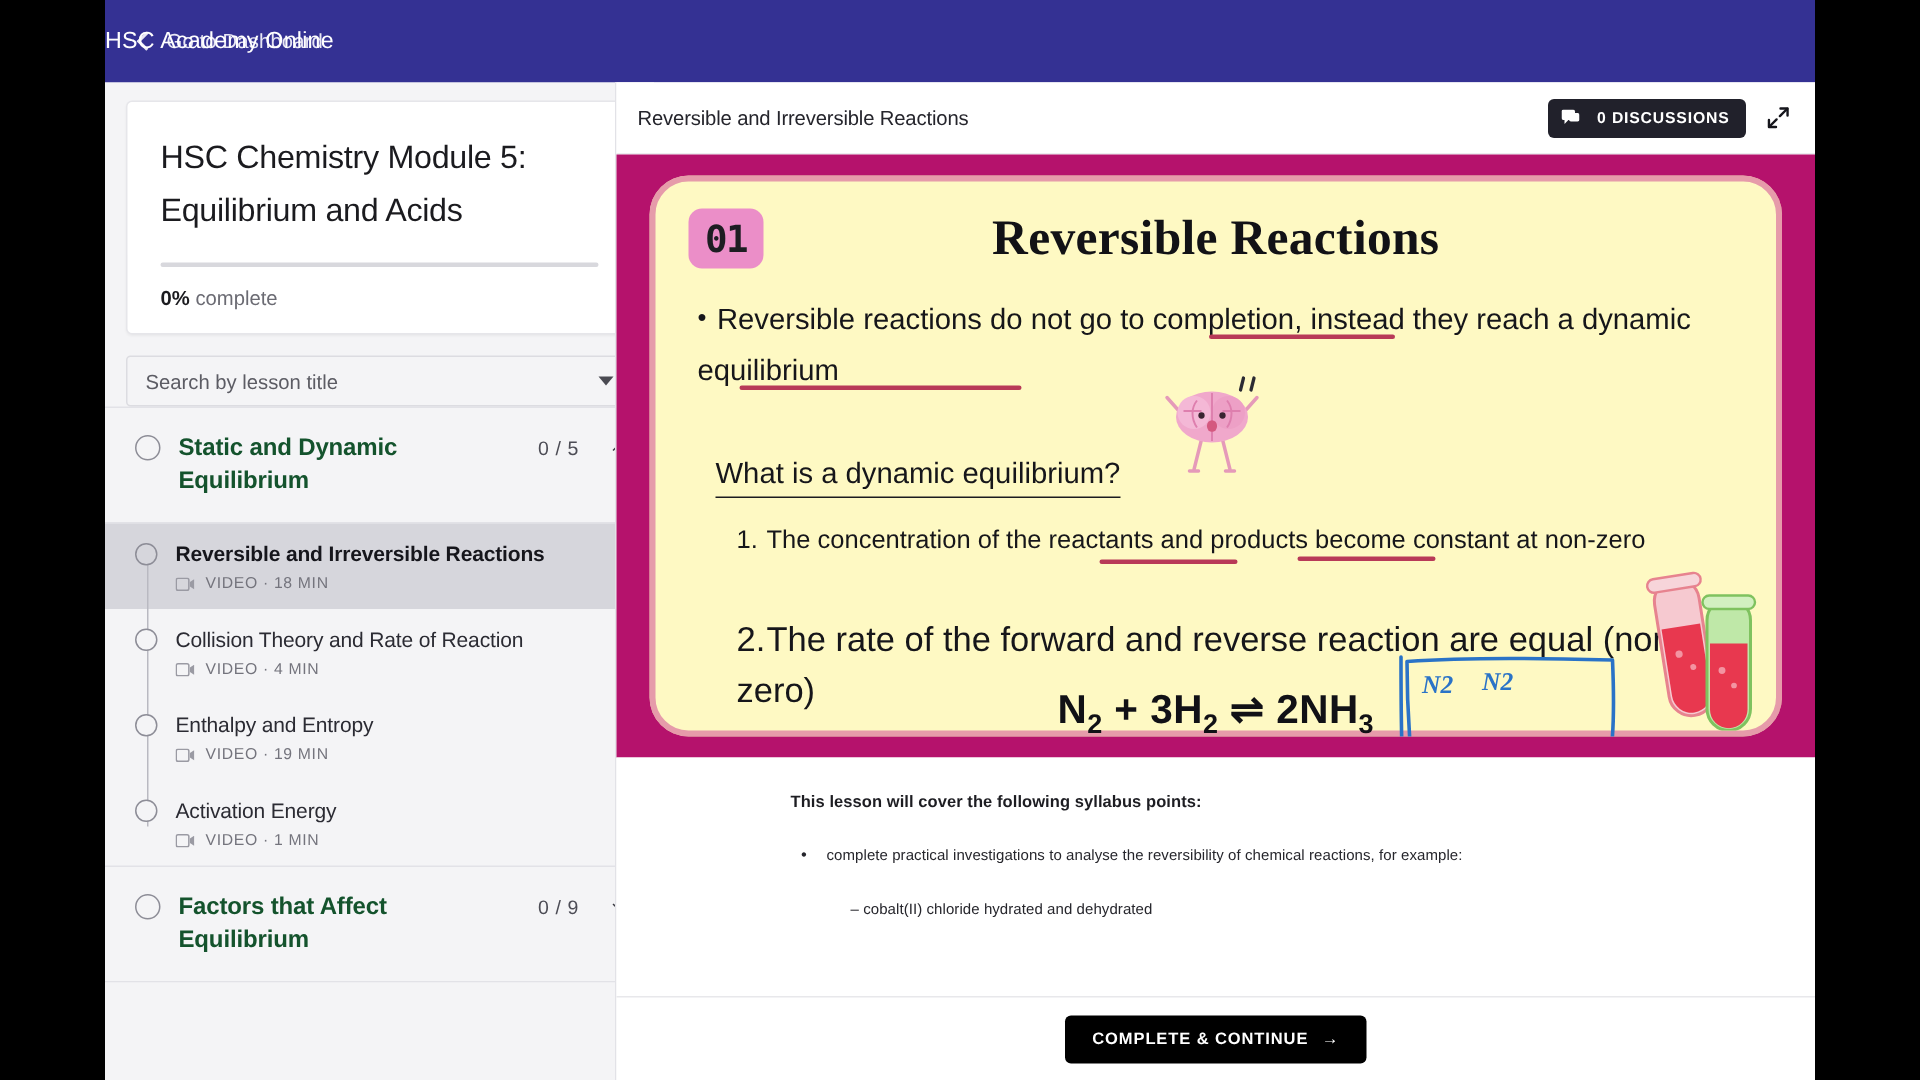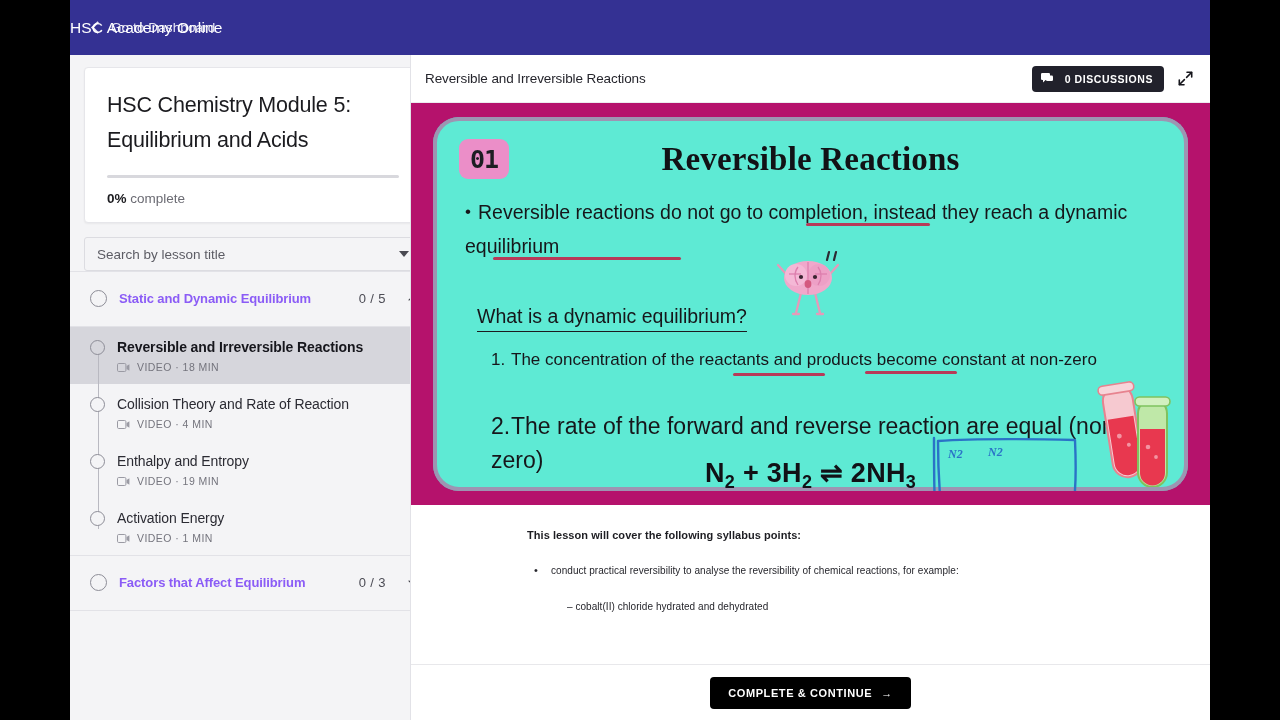--- a/index.html
+++ b/index.html
@@ -80,21 +80,21 @@
   }
   .section-head {
     display: flex; align-items: flex-start; gap: 12px;
     padding: 16px 16px 16px 20px; cursor: pointer; background: #f4f4f6;
   }
   .circ {
     width: 17px; height: 17px; border-radius: 50%;
     border: 1.6px solid #8d8d97; flex: none; margin-top: 2px; background: transparent;
   }
   .section-name {
-    flex: 1; font-size: 13px; font-weight: 700; color: #8b5cf6;
+    flex: 1; font-size: 16px; font-weight: 700; color: #14532d;
     line-height: 22px; letter-spacing: -.1px;
   }
   .section-count { font-size: 13px; color: #4c4c55; margin-top: 3px; letter-spacing: .4px;}
   .chev {
     width: 8px; height: 8px; border-right: 1.8px solid #3a3a42;
     border-bottom: 1.8px solid #3a3a42; margin: 5px 2px 0 12px; flex: none;
   }
   .chev.down { transform: rotate(45deg); }
   .chev.up { transform: rotate(-135deg); margin-top: 8px; }
 
@@ -141,21 +141,21 @@
     display: flex; align-items: center; gap: 12px; cursor: pointer;
   }
   #expand-btn { margin-left: 13px; margin-right: 4px; cursor: pointer; display:block;}
 
   
   #slide {
     position: relative; height: 402px; background: #b5126c; overflow: hidden;
   }
   #slide-inner {
     position: absolute; left: 22px; top: 14px; right: 22px; bottom: 14px;
-    background: #5eead4; border-radius: 26px; overflow: hidden;
+    background: #fef9c3; border-radius: 26px; overflow: hidden;
   }
   #slide-inner::before {
     content: ""; position: absolute; inset: 0; border-radius: 26px;
     border: 4px solid #d14f95; opacity: .55; pointer-events: none;
   }
   #badge-01 {
     position: absolute; left: 26px; top: 22px; width: 50px; height: 40px;
     background: #eb8ec8; border-radius: 9px;
     display: flex; align-items: center; justify-content: center;
     font-family: "DejaVu Sans Mono", monospace; font-size: 25px;
@@ -185,21 +185,21 @@
   #equation {
     left: 0; right: 0; top: 340px; text-align: center;
     font-size: 27px; font-weight: 700; color: #111116; letter-spacing: .3px;
   }
   #equation sub { font-size: 18px; }
   #bluebox {
     position: absolute; left: 498px; top: 318px; width: 150px; height: 80px;
   }
   #bluebox .lbl {
     position: absolute; font-family: "Liberation Serif", serif;
-    color: #2a73c7; font-size: 12px; font-weight: 700; font-style: italic;
+    color: #2a73c7; font-size: 17px; font-weight: 700; font-style: italic;
   }
   #brain { position: absolute; left: 338px; top: 130px; width: 74px; height: 74px; }
   #tubes { position: absolute; right: 8px; bottom: 4px; width: 84px; height: 108px; }
 
   
   #syllabus {
     position: absolute; left: 0; right: 0; top: 450px; bottom: 56px;
     background: #fff; overflow: hidden; padding: 24px 0 0 0;
   }
   #syl-head {
@@ -323,21 +323,21 @@
                   <span>VIDEO · 1 MIN</span>
                 </span>
               </span>
             </div>
           </div>
         </div>
         <div class="section">
           <div class="section-head">
             <span class="circ"></span>
             <span class="section-name">Factors that Affect Equilibrium</span>
-            <span class="section-count">0 / 3</span>
+            <span class="section-count">0 / 9</span>
             <span class="chev down"></span>
           </div>
         </div>
         <div class="section">
           <div class="section-head"></div>
         </div>
       </div>
   </div>
 
   <div id="main">
@@ -445,21 +445,21 @@
             <circle cx="22" cy="64" r="1.9" fill="#f5a5b0" opacity=".85"></circle>
           </g>
         </svg>
 
       </div>
     </div>
 
     <div id="syllabus">
       <div id="syl-head">This lesson will cover the following syllabus points:</div>
       <ul id="syl-list">
-          <li>conduct practical reversibility to analyse the reversibility of chemical reactions, for example:</li>
+          <li>complete practical investigations to analyse the reversibility of chemical reactions, for example:</li>
         </ul>
       <div id="syl-sub">– cobalt(II) chloride hydrated and dehydrated</div>
     </div>
 
     <div id="footer">
       <button id="complete-btn">
         <span>COMPLETE &amp; CONTINUE</span>
         <span>→</span>
       </button>
     </div>

